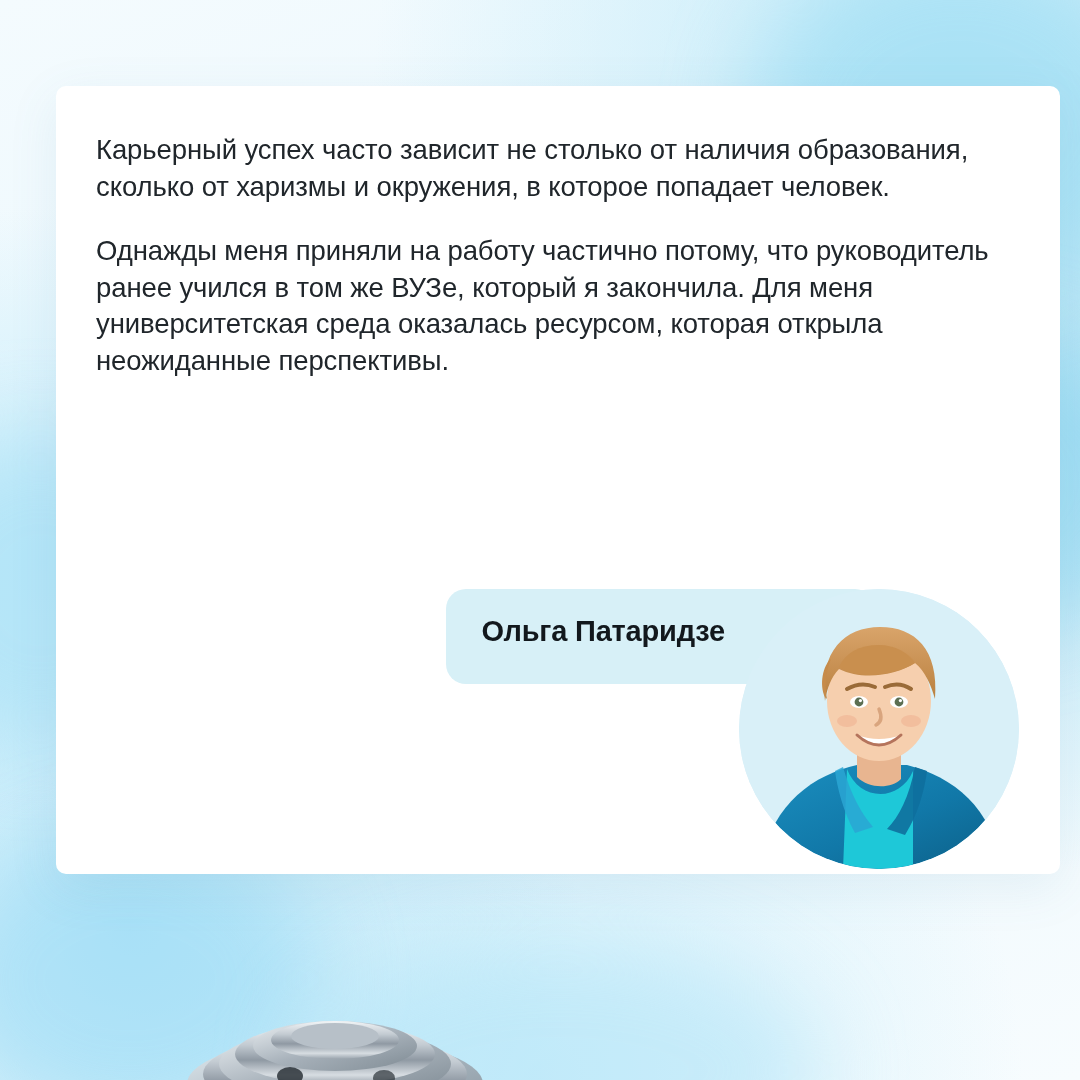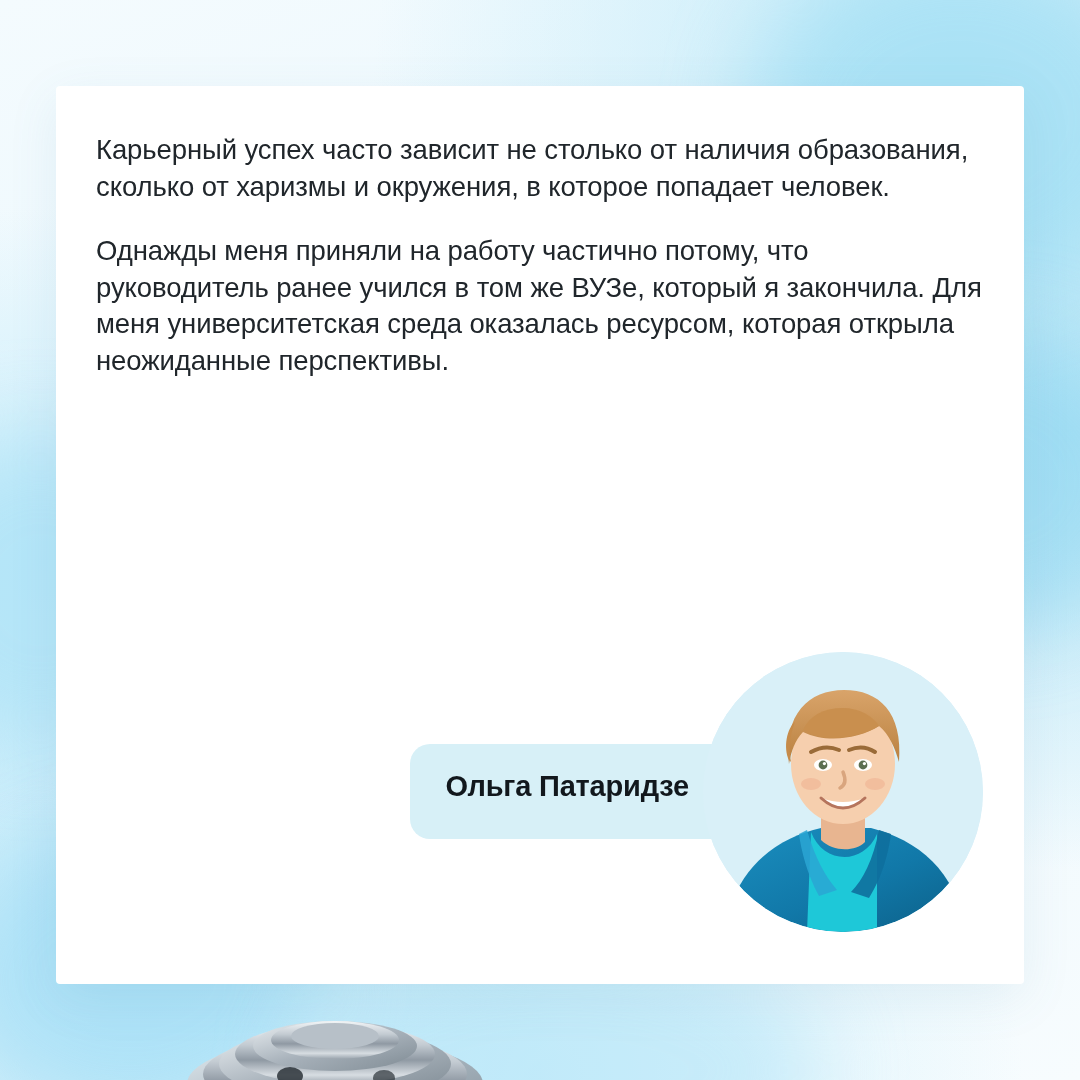--- a/index.html
+++ b/index.html
@@ -50,25 +50,26 @@
     height: 150px;
     pointer-events: none;
   }
 
   
   .card {
     position: absolute;
     left: 56px;
     top: 86px;
     width: 968px;
-    height: 898px;
+    height: 788px;
     background: #ffffff;
-    border-radius: 4px;
+    border-radius: 10px;
     box-shadow: 0 14px 50px rgba(80, 140, 170, 0.10);
     overflow: hidden;
+    padding-left: 36px;
   }
 
   .quote-body {
     position: absolute;
     left: 40px;
     top: 46px;
     right: 40px;
   }
 
   .para {
@@ -80,21 +81,21 @@
   }
   .para:last-child { margin-bottom: 8px; }
 
   
   .attribution {
     position: absolute;
     right: 41px;
     bottom: 100px;
     height: 185px;
     display: flex;
-    align-items: center;
+    align-items: flex-start;
   }
 
   .name-pill {
     background: #d7f0f7;
     border-radius: 20px;
     padding: 26px 150px 26px 36px;
     margin-right: -136px;
     min-width: 310px;
     box-sizing: border-box;
   }

